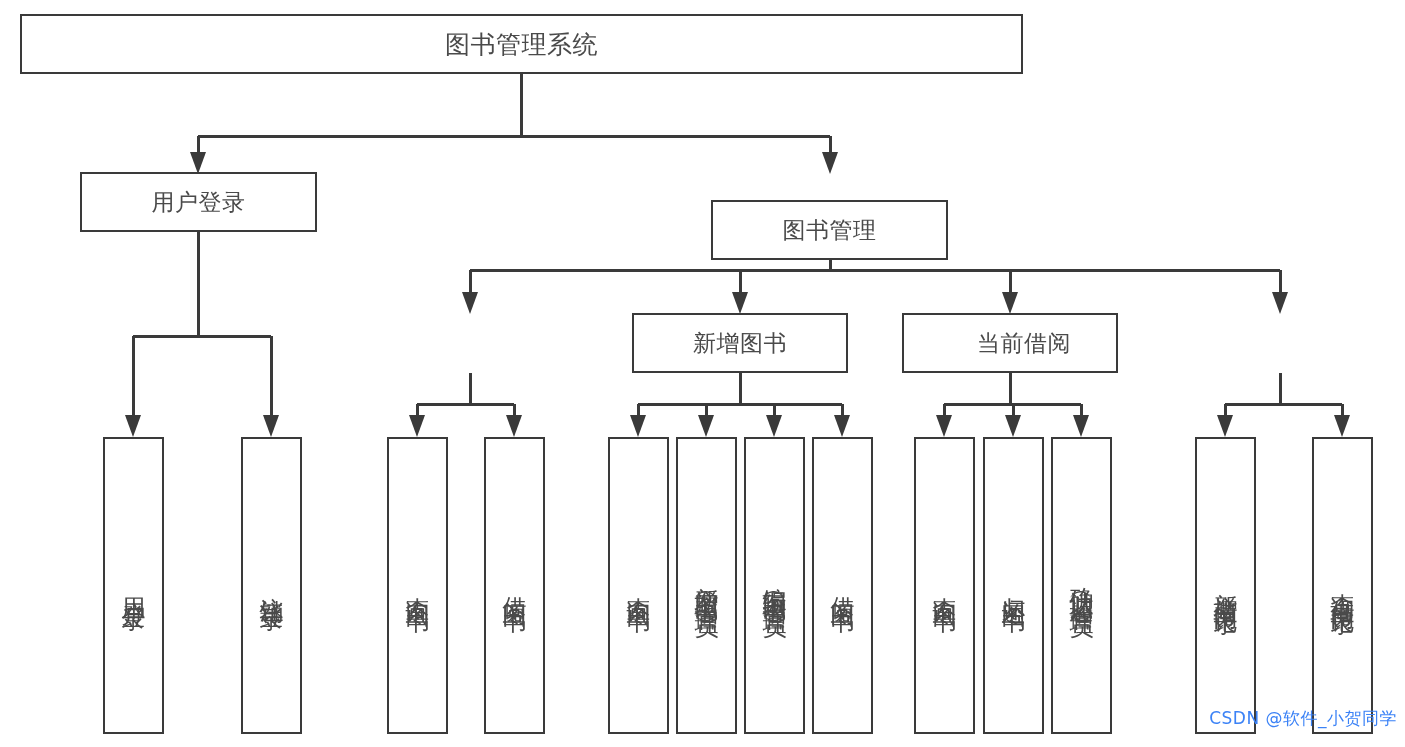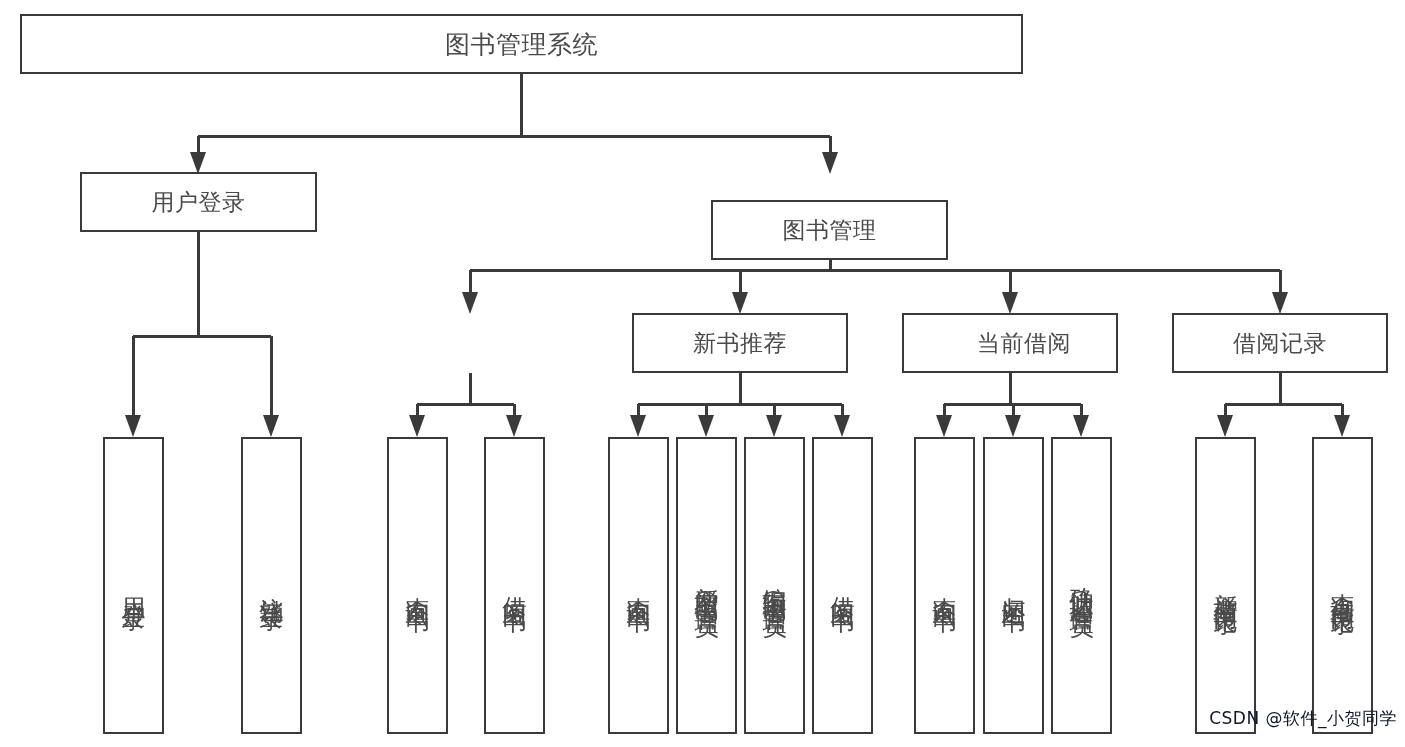--- a/index.html
+++ b/index.html
@@ -58,21 +58,21 @@
     line-height: 1.0;
   }
   #root-node .label {
     font-size: 25px;
   }
   #watermark {
     position: absolute;
     right: 8px;
     bottom: 8px;
     font-size: 17px;
-    color: #0f172a;
+    color: #3b82f6;
     letter-spacing: 0.5px;
     z-index: 3;
     white-space: nowrap;
   }
 </style>
 </head>
 <body>
 
 <div id="diagram-root">
 
@@ -159,28 +159,25 @@
   </div>
 
   <div class="node horiz" style="left:80px; top:172px; width:237px; height:60px;">
     <span class="label">用户登录</span>
   </div>
   <div class="node horiz" style="left:711px; top:172px; width:237px; height:60px;margin-top:28px;">
     <span class="label">图书管理</span>
   </div>
 
   <div class="node horiz" style="left:632px; top:313px; width:216px; height:60px;">
-    <span class="label">新书推荐</span>
+    <span class="label">新增图书</span>
   </div>
   <div class="node horiz" style="left:902px; top:313px; width:216px; height:60px;padding-left:28px;">
     <span class="label">当前借阅</span>
   </div>
-  <div class="node horiz" style="left:1172px; top:313px; width:216px; height:60px;">
-    <span class="label">借阅记录</span>
-  </div>
 
   <div class="node vert" style="left:103px; top:437px; width:61px; height:297px;">
     <span class="label">用户登录</span>
   </div>
   <div class="node vert" style="left:241px; top:437px; width:61px; height:297px;">
     <span class="label">注销登录</span>
   </div>
 
   <div class="node vert" style="left:387px; top:437px; width:61px; height:297px;">
     <span class="label">查询图书</span>

